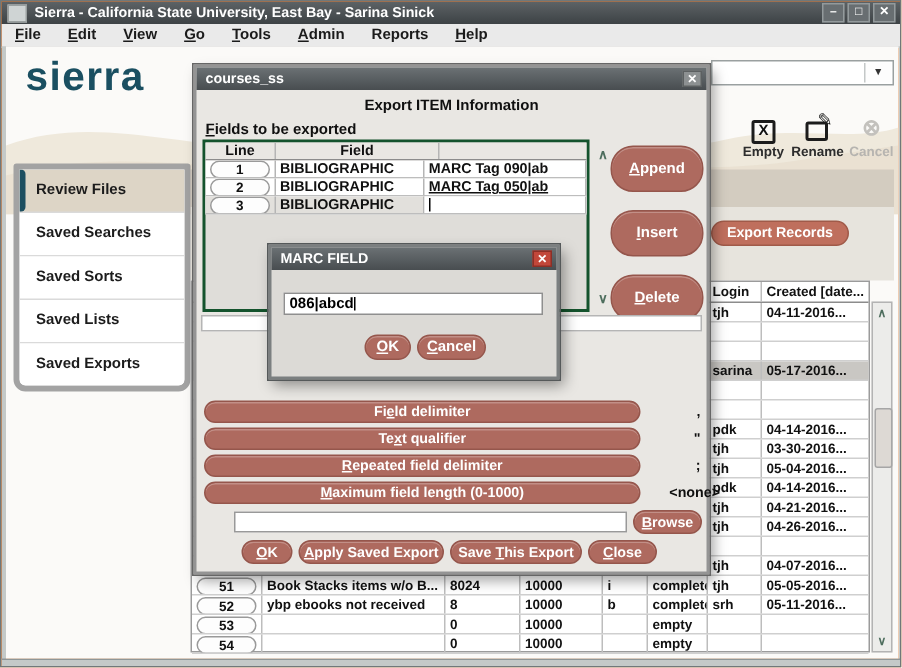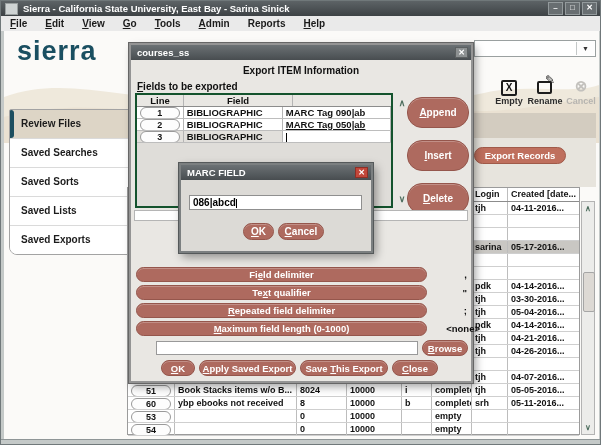--- a/index.html
+++ b/index.html
@@ -42,21 +42,21 @@
   .tool .lb{font-size:9px;font-weight:bold;color:#2d2d2d;margin-top:1px;}
   .tool.disabled .lb{color:#b6b4b0;}
   .empty-ic{display:inline-block;width:12px;height:12px;border:2px solid #1c1c1c;border-radius:2px;
     font-size:10px;line-height:12px;font-weight:bold;color:#111;}
   .rename-ic{display:inline-block;position:relative;width:16px;height:16px;}
   .rename-box{position:absolute;left:0;top:4px;width:11px;height:9px;border:2px solid #1c1c1c;border-radius:2px;}
   .rename-pen{position:absolute;right:-2px;top:-4px;font-size:12px;color:#1c1c1c;}
   .cancel-ic{display:inline-block;font-size:15px;line-height:16px;color:#c3c1bd;font-weight:bold;}
 
   
-  .sidebar{left:5px;top:78px;width:128px;background:#fff;border:1px solid #a3a3a3;
+  .sidebar{left:5px;top:78px;width:118px;background:#fff;border:4px solid #a3a3a3;
     border-radius:2px 2px 8px 8px;overflow:hidden;box-sizing:border-box;}
   .side-item{height:28px;line-height:28px;padding-left:11px;font-size:10px;font-weight:bold;color:#1c1c1c;
     border-bottom:1px solid #dadada;position:relative;background:#fff;}
   .side-item:last-child{border-bottom:none;}
   .side-item.selected{background:#ddd5c6;}
   .side-item.selected::before{content:"";position:absolute;left:0;top:0;bottom:0;width:4px;
     background:#1d4f60;border-radius:0 3px 3px 0;}
 
   
   .band-tan{left:123px;top:82px;width:469px;height:25px;background:#d3ccc0;}
@@ -348,21 +348,21 @@
           <div class="bgt-cell" style="width: 122px;">Book Stacks items w/o B...</div>
           <div class="bgt-cell" style="width: 50px;">8024</div>
           <div class="bgt-cell" style="width: 55px;">10000</div>
           <div class="bgt-cell" style="width: 30px;">i</div>
           <div class="bgt-cell" style="width: 40px;">complete</div>
           <div class="bgt-cell" style="width: 36px;">tjh</div>
           <div class="bgt-cell" style="width: 71px;">05-05-2016...</div>
         </div>
         <div class="bgt-row">
           <div class="bgt-cell" style="width: 47px; padding: 1px 0px 0px;">
-            <span class="num-pill">60</span>
+            <span class="num-pill">52</span>
           </div>
           <div class="bgt-cell" style="width: 122px;">ybp ebooks not received</div>
           <div class="bgt-cell" style="width: 50px;">8</div>
           <div class="bgt-cell" style="width: 55px;">10000</div>
           <div class="bgt-cell" style="width: 30px;">b</div>
           <div class="bgt-cell" style="width: 40px;">complete</div>
           <div class="bgt-cell" style="width: 36px;">srh</div>
           <div class="bgt-cell" style="width: 71px;">05-11-2016...</div>
         </div>
         <div class="bgt-row">

